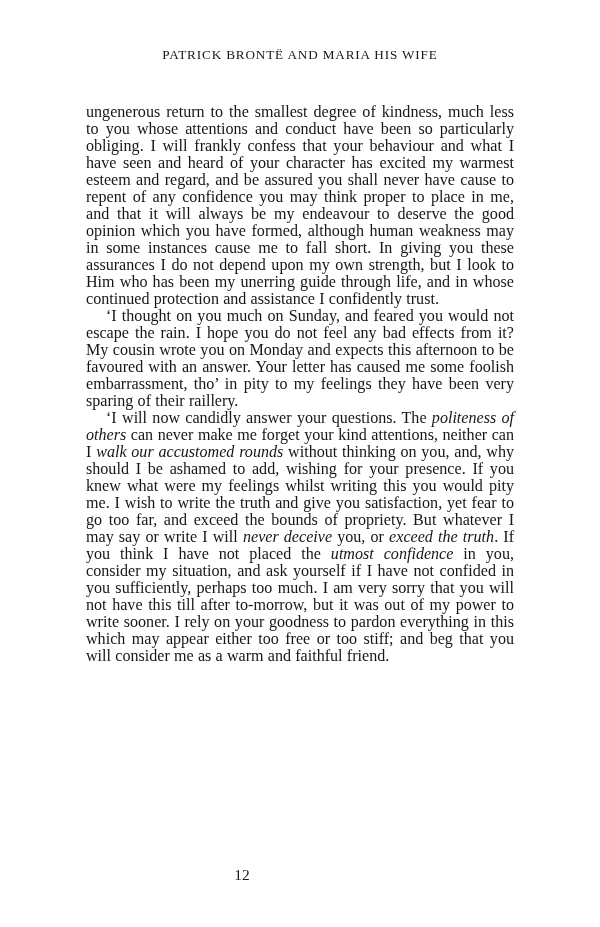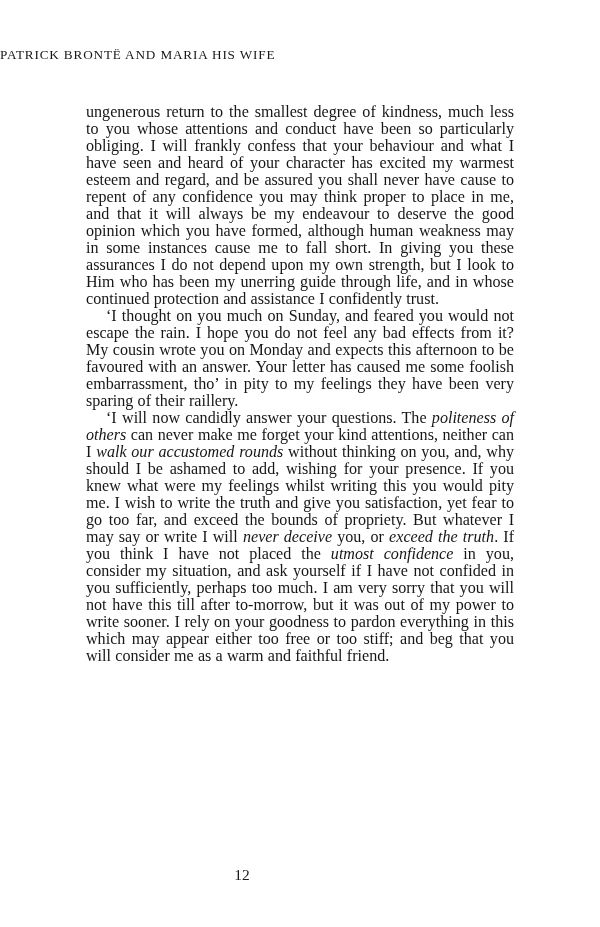--- a/index.html
+++ b/index.html
@@ -24,20 +24,21 @@
     height: 927px;
     background: #ffffff;
   }
 
   
   .running-head {
     position: absolute;
     left: 0;
     top: 47px;
     width: 600px;
+    text-align: center;
     font-size: 13.2px;
     letter-spacing: 0.85px;
     font-variant: small-caps;
     text-transform: uppercase;
     color: #171717;
     white-space: nowrap;
   }
 
   
   .text-block {

